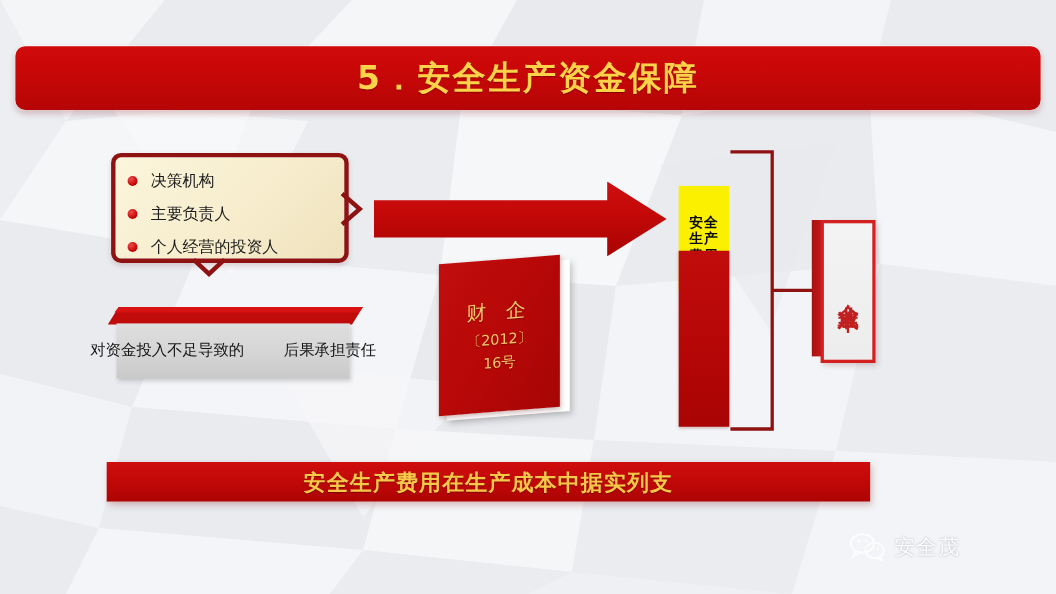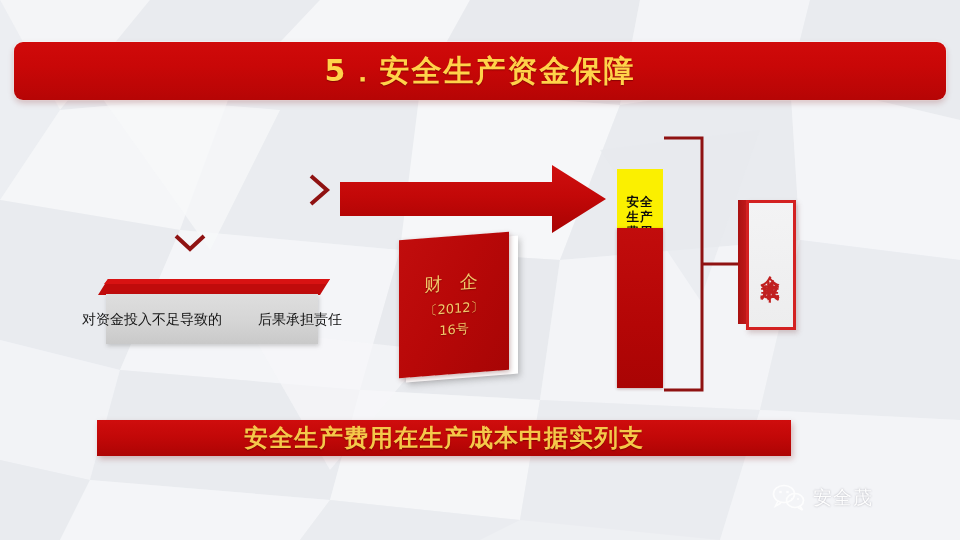--- a/index.html
+++ b/index.html
@@ -131,21 +131,21 @@
   }
 
   
   #bottom-banner{
     position:absolute;left:97px;top:420px;width:694px;height:36px;
     background:linear-gradient(180deg,#cf0d0d 0%,#c30808 45%,#ad0404 100%);
     box-shadow:2px 3px 6px rgba(120,0,0,.25);
     display:flex;align-items:center;justify-content:center;
   }
   #bottom-banner-text{
-    color:#f5c84a;font-size:24px;font-weight:bold;letter-spacing:1px;
+    color:#f5c84a;font-size:20px;font-weight:bold;letter-spacing:1px;
     text-shadow:0 1px 1px rgba(90,0,0,.55);white-space:nowrap;
   }
 
   
   #watermark{
     position:absolute;left:772px;top:484px;display:flex;align-items:center;gap:7px;
     opacity:.85;
   }
   #watermark-label{color:#ffffff;font-size:19px;letter-spacing:1px;
     text-shadow:0 0 2px rgba(150,150,160,.9);white-space:nowrap;}
@@ -191,20 +191,34 @@
       <polygon points="100,95 280,110 210,250" fill="#f7f8fa" opacity="0.75"></polygon>
       <polygon points="600,150 760,130 700,300" fill="#e7e9ee" opacity="0.7"></polygon>
       <polygon points="250,330 430,350 330,470" fill="#f6f7f9" opacity="0.7"></polygon>
     </g>
   </svg>
 
   <div id="title-banner">
     <span id="title-text" class="cn">5．安全生产资金保障</span>
   </div>
 
+  <div id="bullet-callout">
+    <div class="bullet-row">
+      <span class="bullet-dot"></span>
+      <span class="bullet-label cn">决策机构</span>
+    </div>
+    <div class="bullet-row">
+      <span class="bullet-dot"></span>
+      <span class="bullet-label cn">主要负责人</span>
+    </div>
+    <div class="bullet-row">
+      <span class="bullet-dot"></span>
+      <span class="bullet-label cn">个人经营的投资人</span>
+    </div>
+  </div>
 
   <svg id="callout-chevron-right" width="22" height="32" viewBox="0 0 22 32">
     <polyline points="2,2 18,16 2,30" fill="none" stroke="#8f1212" stroke-width="4"></polyline>
   </svg>
 
   <svg id="callout-chevron-bottom" width="32" height="20" viewBox="0 0 32 20">
     <polyline points="2,2 16,15 30,2" fill="none" stroke="#8f1212" stroke-width="4"></polyline>
   </svg>
 
   <svg id="consequence-top" width="232" height="17" viewBox="0 0 232 17">

